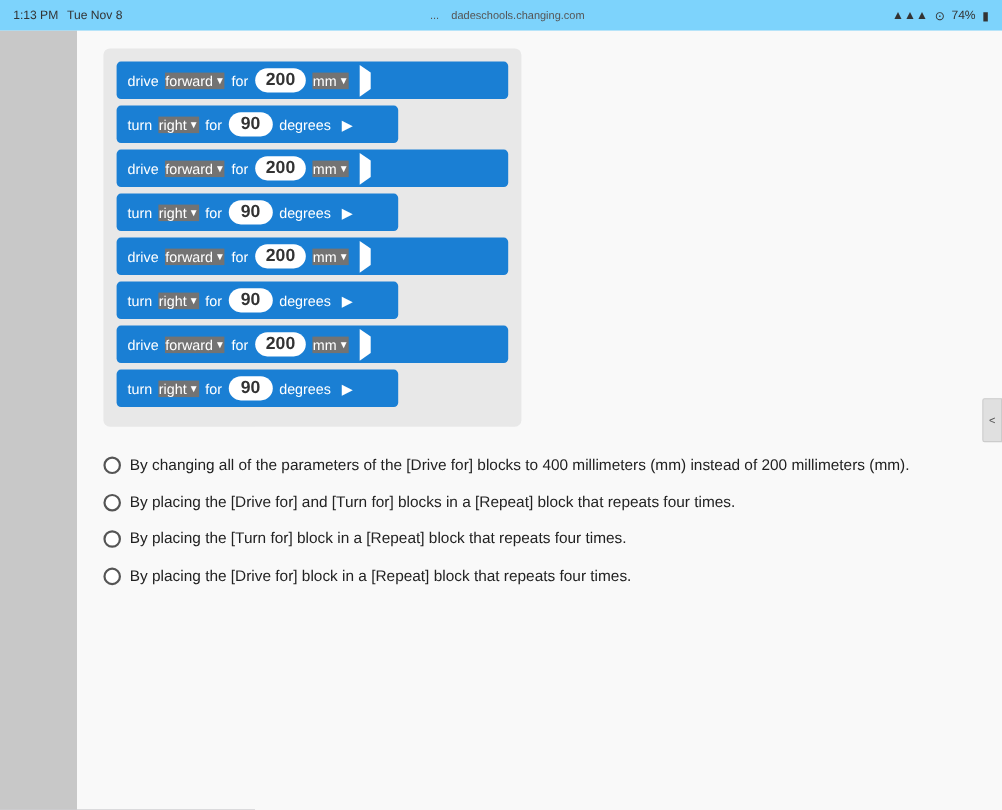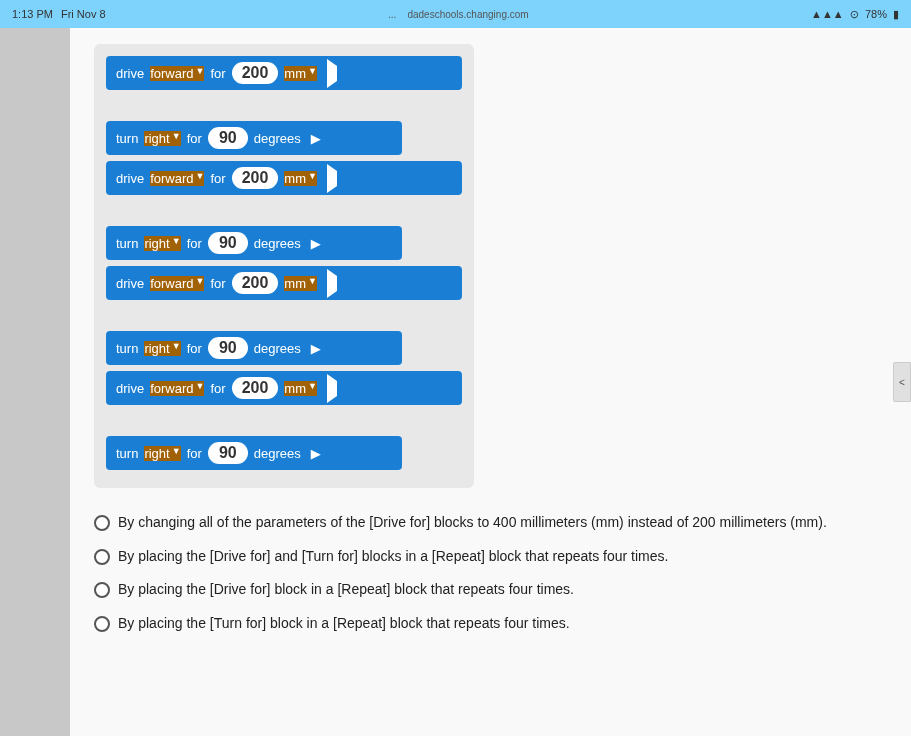--- a/index.html
+++ b/index.html
@@ -115,32 +115,31 @@
       display: flex;
       align-items: center;
       gap: 6px;
     }
 
     .cmd-block.drive-row {
       width: 400px;
     }
 
     .cmd-block.turn-row {
-      width: 296px;
-      margin-top: 25px;
+      width: 256px;
     }
 
     .dropdown-btn {
-      background: #a16207;
+      background: #737373;
       color: white;
       border: none;
       cursor: pointer;
       font-size: 13px;
       display: flex;
-      align-items: flex-start;
+      align-items: center;
       gap: 2px;
     }
 
     .dropdown-arrow {
       font-size: 9px;
     }
 
     .value-pill {
       background: white;
       color: #333;
@@ -200,31 +199,31 @@
     }
   </style>
 </head>
 <body>
 
 <div class="device-frame">
 
   <div class="status-bar">
     <div class="status-left">
       <span>1:13 PM</span>
-      <span>Fri Nov 8</span>
+      <span>Tue Nov 8</span>
     </div>
     <div class="status-center">
       <span>...</span>
       &nbsp;&nbsp;
       <span>dadeschools.changing.com</span>
     </div>
     <div class="status-right">
       <span>▲▲▲</span>
       <span>⊙</span>
-      <span>78%</span>
+      <span>74%</span>
       <span>▮</span>
     </div>
   </div>
 
   <div class="main-content">
 
     <div class="left-bg"></div>
 
     <div class="content-area">
 
@@ -371,26 +370,26 @@
           <span class="answer-text">By changing all of the parameters of the [Drive for] blocks to 400 millimeters (mm) instead of 200 millimeters (mm).</span>
         </div>
 
         <div class="answer-option">
           <div class="radio-circle"></div>
           <span class="answer-text">By placing the [Drive for] and [Turn for] blocks in a [Repeat] block that repeats four times.</span>
         </div>
 
         <div class="answer-option">
           <div class="radio-circle"></div>
-          <span class="answer-text">By placing the [Drive for] block in a [Repeat] block that repeats four times.</span>
+          <span class="answer-text">By placing the [Turn for] block in a [Repeat] block that repeats four times.</span>
         </div>
 
         <div class="answer-option">
           <div class="radio-circle"></div>
-          <span class="answer-text">By placing the [Turn for] block in a [Repeat] block that repeats four times.</span>
+          <span class="answer-text">By placing the [Drive for] block in a [Repeat] block that repeats four times.</span>
         </div>
 
       </div>
 
     </div>
 
     <div class="sidebar-collapse">
       <span>&lt;</span>
     </div>
 

